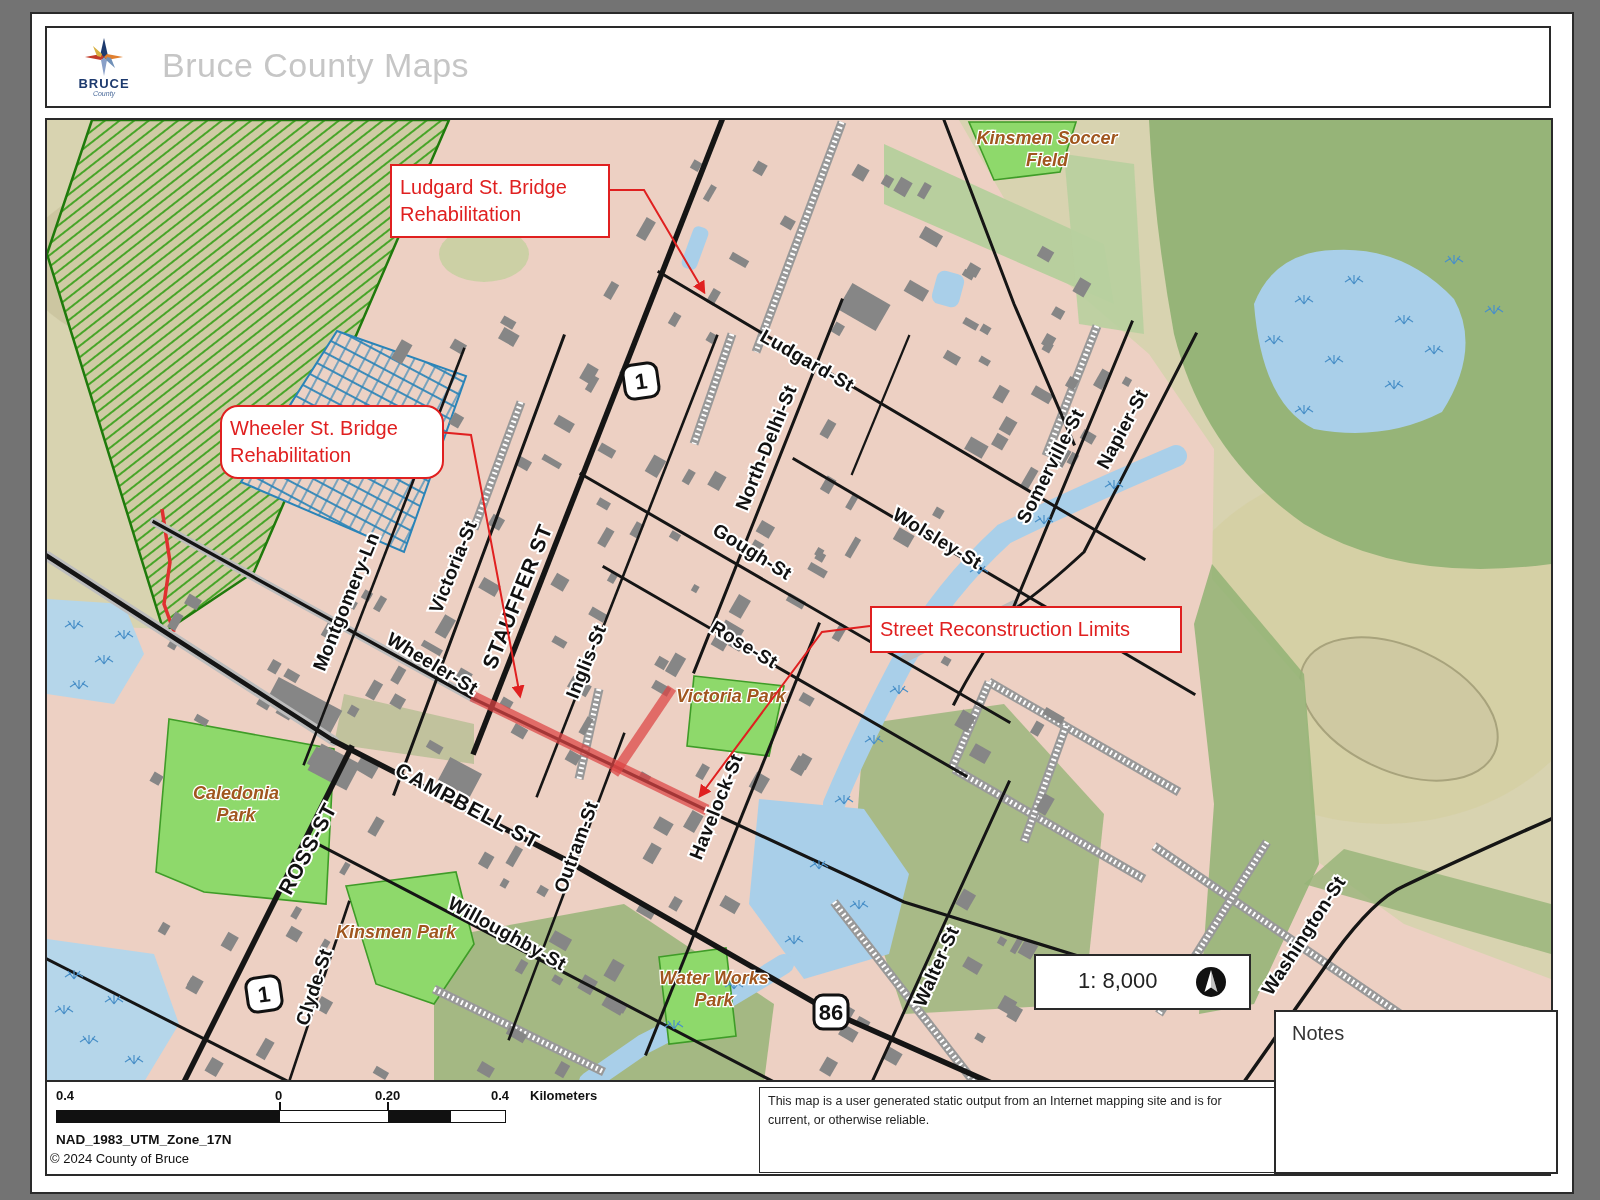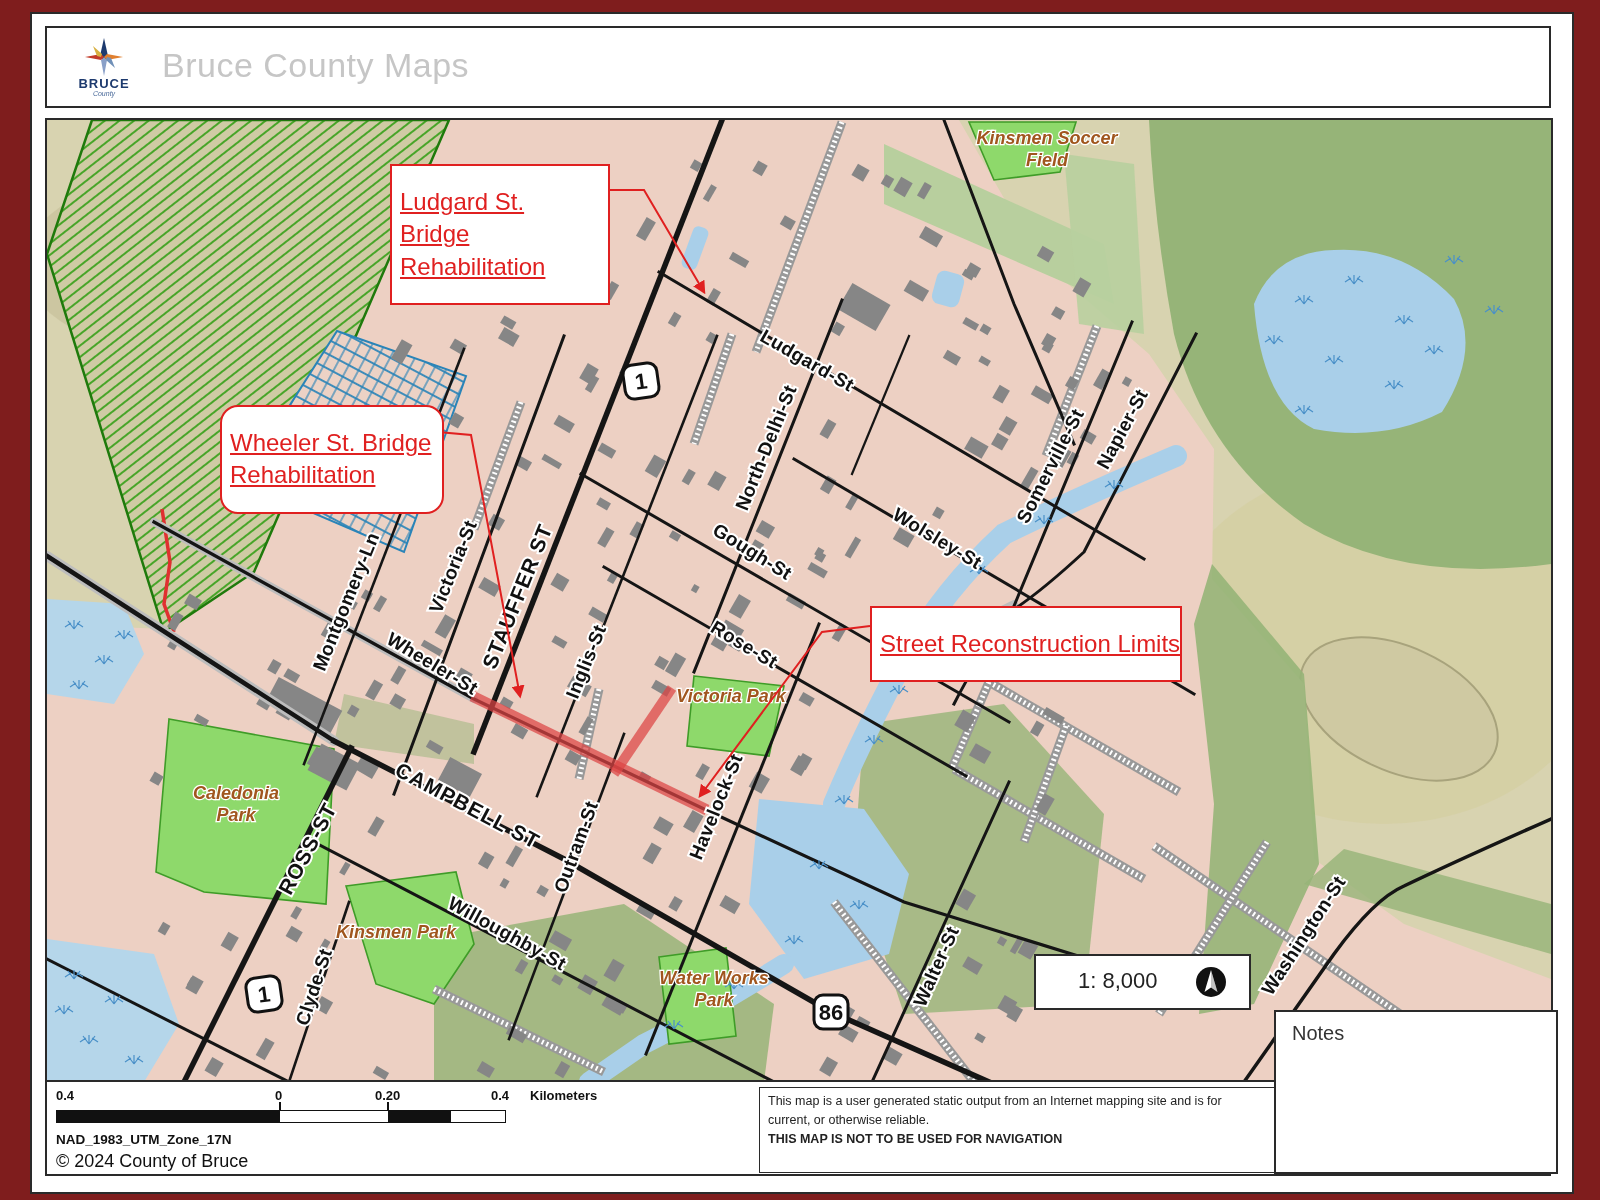--- a/index.html
+++ b/index.html
@@ -1,45 +1,45 @@
 <!DOCTYPE html>
 <html><head>
 <meta charset="utf-8">
 <style>
   html,body{margin:0;padding:0;background:#fff;font-family:"Liberation Sans",sans-serif;}
-  #stage{position:relative;width:1600px;height:1200px;background:#7f1d1d;overflow:hidden;}
+  #stage{position:relative;width:1600px;height:1200px;background:#737373;overflow:hidden;}
   #page{position:absolute;left:30px;top:12px;width:1540px;height:1178px;border:2px solid #2a2a2a;background:#fff;}
   
   #hdr{position:absolute;left:13px;top:12px;width:1502px;height:78px;border:2px solid #2a2a2a;background:#fff;}
   #hdr .title{position:absolute;left:115px;top:18px;font-size:34px;color:#c6c6c6;letter-spacing:.5px;}
   #logo{position:absolute;left:22px;top:8px;width:70px;height:64px;}
   #logo .bruce{position:absolute;left:0;top:40px;width:70px;text-align:center;font-size:13px;font-weight:bold;color:#1d3a6e;letter-spacing:1px;}
   #logo .county{position:absolute;left:0;top:54px;width:70px;text-align:center;font-size:7px;color:#4a6a9a;font-style:italic;}
   
   #mapbox{position:absolute;left:13px;top:104px;width:1504px;height:962px;border:2px solid #2a2a2a;background:#d8d3b0;overflow:hidden;}
   #map-svg{position:absolute;left:0;top:0;}
   
-  .co{position:absolute;background:#fff;border:2px solid #e02020;color:#e02020;font-size:24px;line-height:1.35;padding:20px 8px;z-index:30;text-decoration:underline;}
+  .co{position:absolute;background:#fff;border:2px solid #e02020;color:#e02020;font-size:20px;line-height:1.35;padding:8px 8px;z-index:30;}
   #co-ludgard{left:358px;top:150px;width:200px;}
   #co-wheeler{left:188px;top:391px;width:204px;border-radius:18px;}
   #co-limits{left:838px;top:592px;width:292px;white-space:nowrap;}
   
   #scalebox{position:absolute;left:1002px;top:940px;width:213px;height:52px;background:#fff;border:2px solid #2a2a2a;z-index:40;}
   #scalebox .txt{position:absolute;left:42px;top:12px;font-size:22px;color:#222;}
   #scalebox svg{position:absolute;right:20px;top:8px;}
   #notesbox{position:absolute;left:1242px;top:996px;width:280px;height:160px;background:#fff;border:2px solid #2a2a2a;z-index:41;}
   #notesbox .lbl{position:absolute;left:16px;top:10px;font-size:20px;color:#333;}
   
   #strip{position:absolute;left:13px;top:1066px;width:1502px;height:92px;border:2px solid #2a2a2a;background:#fff;}
   .sb-lab{position:absolute;top:6px;font-size:13px;color:#111;font-weight:bold;}
   #sb-bar{position:absolute;left:9px;top:28px;width:448px;height:11px;border:1.5px solid #111;display:flex;}
   #sb-bar div{height:100%;}
   .tick{position:absolute;top:20px;width:2px;height:9px;background:#111;}
   #datum{position:absolute;left:9px;top:50px;font-size:13.5px;color:#111;font-weight:bold;}
-  #copyright{position:absolute;left:9px;top:69px;font-size:18px;color:#111;}
+  #copyright{position:absolute;left:3px;top:69px;font-size:13px;color:#111;}
   #disc{position:absolute;left:712px;top:5px;width:500px;height:80px;border:1.5px solid #2a2a2a;background:#fff;font-size:12.5px;color:#222;padding:4px 8px 0 8px;line-height:1.5;}
   #disc .b{font-weight:bold;}
 </style>
 </head>
 <body>
 
 <div id="stage">
 <div id="page">
 
   <div id="hdr">
@@ -493,18 +493,17 @@
       <div style="width:63px;background:#111"></div>
       <div style="width:54px;background:#fff"></div>
     </div>
     <div class="tick" style="left:232px"></div>
     <div class="tick" style="left:340px"></div>
     <div id="datum">NAD_1983_UTM_Zone_17N</div>
     <div id="copyright">© 2024 County of Bruce</div>
     <div id="disc">
       <div>This map is a user generated static output from an Internet mapping site and is for</div>
       <div>current, or otherwise reliable.</div>
-      <div class="b">THIS MAP IS NOT TO BE USED FOR NAVIGATION</div>
     </div>
   </div>
 
 </div>
 </div>
 
 </body></html>

